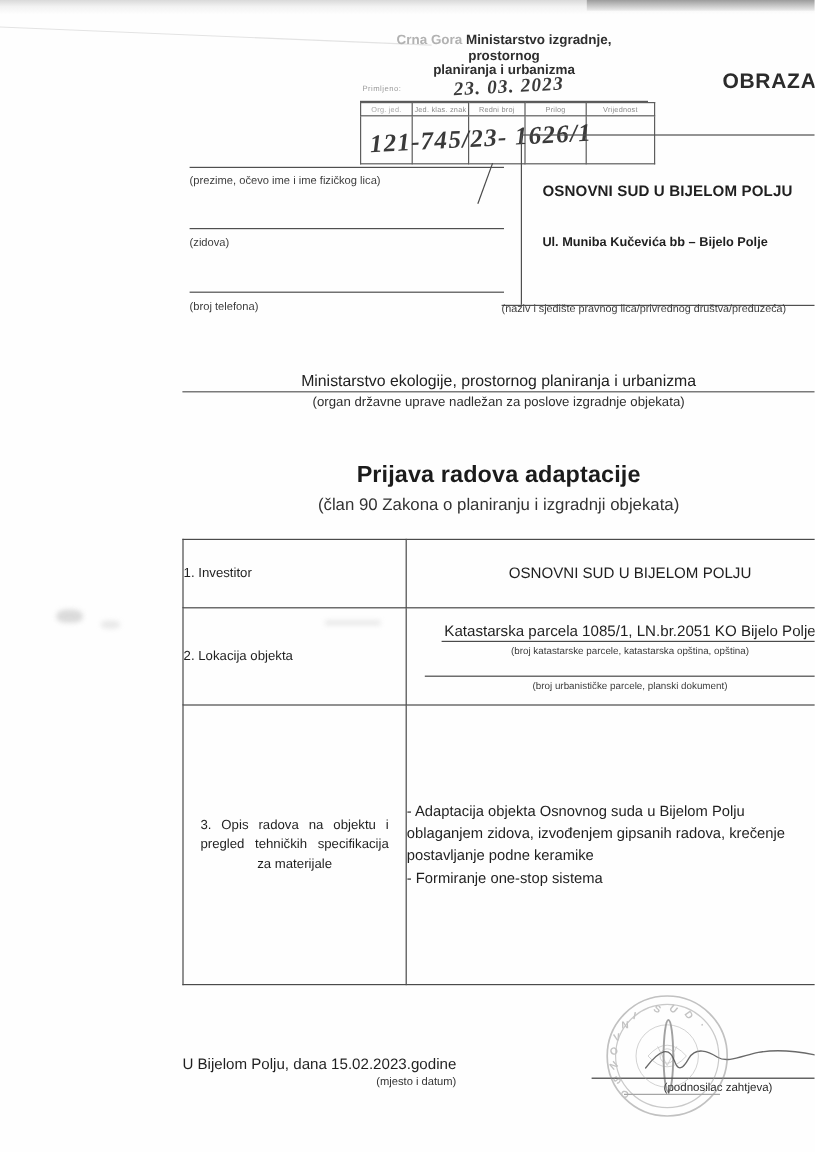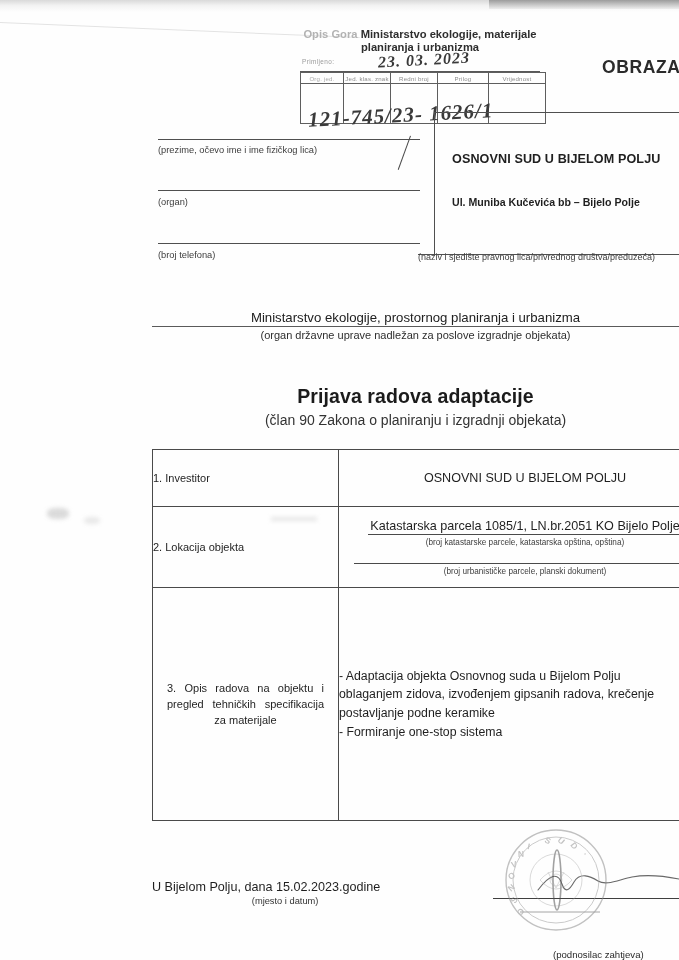--- a/index.html
+++ b/index.html
@@ -289,21 +289,21 @@
     line-height: 18.6px;
     color: #1f1f1f;
     white-space: nowrap;
   }
 
   
   .footer-left {
     position: absolute;
     left: 152px;
     top: 880px;
-    text-align: center;
+    text-align: right;
   }
   .footer-place {
     font-size: 12.6px;
     color: #1f1f1f;
     white-space: nowrap;
   }
   .footer-cap {
     font-size: 9.3px;
     color: #333;
     margin-top: 2px;
@@ -316,21 +316,20 @@
     width: 186px;
     border-top: 1px solid #3f3f3f;
   }
   .sig-cap {
     position: absolute;
     left: 553px;
     top: 901px;
     font-size: 9.6px;
     color: #2a2a2a;
     white-space: nowrap;
-    margin-top: 48px;
   }
 
   
   .seal {
     position: absolute;
     left: 500px;
     top: 828px;
     width: 112px;
     height: 104px;
     opacity: .52;
@@ -353,22 +352,22 @@
 
   <div class="scan-edge-top"></div>
   <div class="scan-edge-corner"></div>
   <div class="scan-smudge" style="left:47px;top:508px;width:22px;height:11px;border-radius:40%;"></div>
   <div class="scan-smudge" style="left:84px;top:517px;width:16px;height:7px;border-radius:40%;opacity:.45;"></div>
   <div class="scan-smudge" style="left:271px;top:517px;width:46px;height:4px;opacity:.5;"></div>
   <div class="scan-skew-line" style="left:0px;top:22px;width:360px;height:1px;transform:rotate(2.4deg);"></div>
 
   <div class="stamp">
     <div class="stamp-head">
-      <span class="faint">Opis Gora</span>
-      <span>Ministarstvo ekologije, materijale</span>
+      <span class="faint">Crna Gora</span>
+      <span>Ministarstvo izgradnje, prostornog</span>
       <br>
       <span>planiranja i urbanizma</span>
     </div>
     <div class="stamp-date-row">
       <span class="stamp-lbl">Primljeno:</span>
       <span class="hand stamp-date">23. 03. 2023</span>
     </div>
     <table class="stamp-table">
       <tbody>
           <tr>
@@ -392,21 +391,21 @@
     </div>
     <div class="stamp-slash" style="left:110px;top:108px;height:36px;transform:rotate(20deg);"></div>
   </div>
 
   <div class="obrazac">OBRAZAC</div>
 
   <div class="fieldline" style="left:158px;top:139px;width:262px;"></div>
   <div class="fieldcap" style="left:158px;top:145px;text-align:right;">(prezime, očevo ime i ime fizičkog lica)</div>
 
   <div class="fieldline" style="left:158px;top:190px;width:262px;"></div>
-  <div class="fieldcap" style="left:158px;top:197px;">(organ)</div>
+  <div class="fieldcap" style="left:158px;top:197px;">(zidova)</div>
 
   <div class="fieldline" style="left:158px;top:243px;width:262px;"></div>
   <div class="fieldcap" style="left:158px;top:250px;">(broj telefona)</div>
 
   <div class="rb-line" style="left:434px;top:112px;width:245px;height:1px;"></div>
   <div class="rb-line" style="left:434px;top:112px;width:1px;height:142px;"></div>
   <div class="rb-line" style="left:418px;top:254px;width:261px;height:1px;"></div>
 
   <div class="entity-name">OSNOVNI SUD U BIJELOM POLJU</div>
   <div class="entity-addr">Ul. Muniba Kučevića bb – Bijelo Polje</div>

